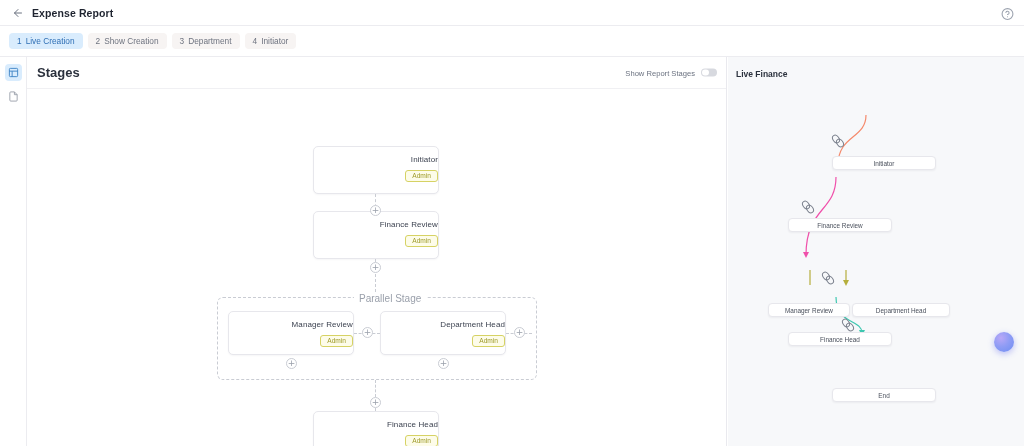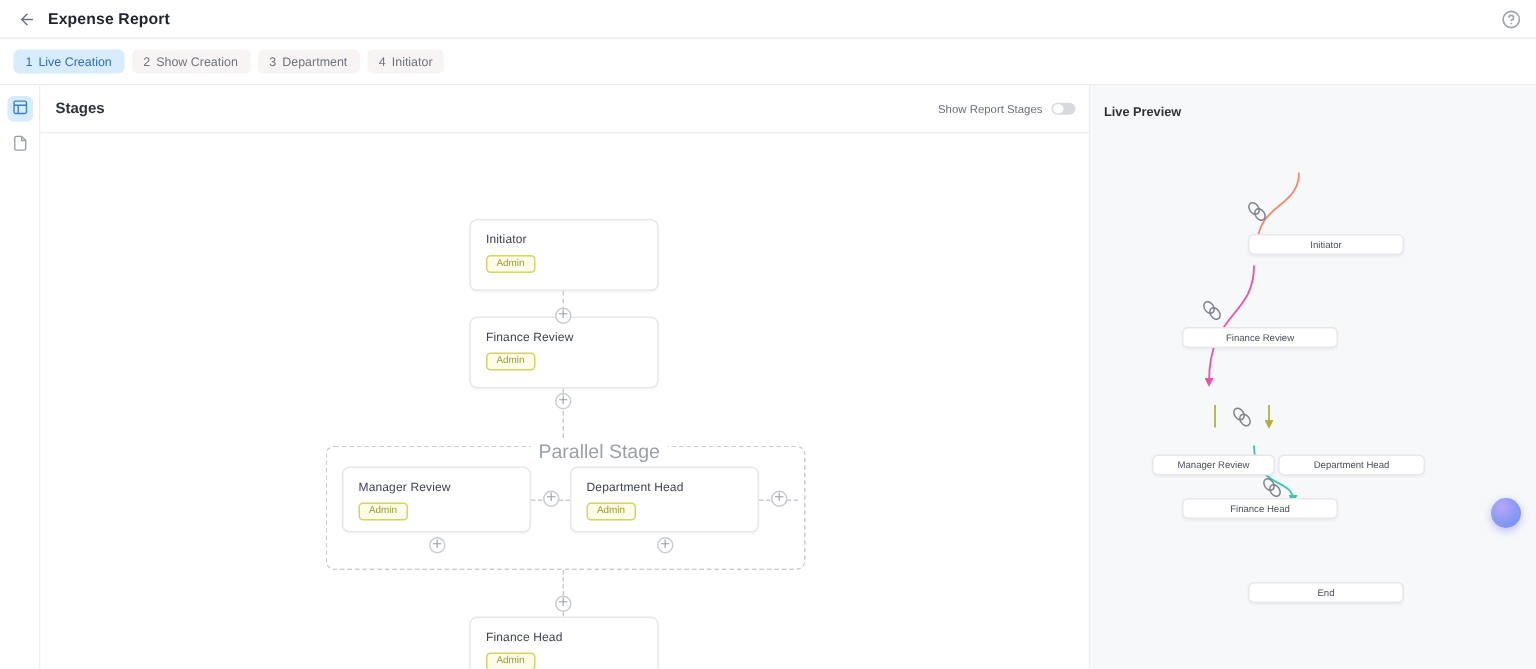--- a/index.html
+++ b/index.html
@@ -2,21 +2,21 @@
 <html><head>
 <meta charset="utf-8">
 <style>
   * { box-sizing: border-box; margin: 0; padding: 0; }
   html, body {
     width: 1024px; height: 446px;
     font-family: "Liberation Sans", sans-serif;
     background: #ffffff;
     overflow: hidden;
   }
-  #app { position: relative; width: 1024px; height: 347px; }
+  #app { position: relative; width: 1024px; height: 347px; text-align: right; }
 
   
   .topbar {
     position: absolute; left: 0; top: 0; width: 1024px; height: 26px;
     background: #ffffff; border-bottom: 1px solid #ececf0;
     display: flex; align-items: center;
   }
   .back-arrow {
     width: 20px; height: 20px; margin-left: 8px;
     display: flex; align-items: center; justify-content: center;
@@ -64,21 +64,21 @@
   .canvas {
     position: absolute; left: 27px; top: 57px;
     width: 700px; height: 389px; background: #ffffff;
     border-right: 1px solid #e9e9ee; overflow: hidden;
   }
   .canvas-header {
     position: absolute; left: 0; top: 0; width: 700px; height: 32px;
     display: flex; align-items: center; border-bottom: 1px solid #f0f0f3;
   }
   .canvas-title {
-    font-size: 10px; font-weight: bold; color: #2b313d; margin-left: 10px;
+    font-size: 13px; font-weight: bold; color: #2b313d; margin-left: 10px;
   }
   .toggle-wrap {
     position: absolute; right: 10px; top: 50%; transform: translateY(-50%);
     display: flex; align-items: center; gap: 6px;
   }
   .toggle-label { font-size: 7.6px; color: #6b7280; }
   .toggle {
     width: 16px; height: 8.5px; border-radius: 5px; background: #d7d9df;
     position: relative; cursor: pointer;
   }
@@ -115,21 +115,21 @@
     position: absolute; width: 11px; height: 11px; border-radius: 50%;
     background: #fff; border: 1px solid #c9ccd3; color: #9aa0ab;
     display: flex; align-items: center; justify-content: center;
     font-size: 9px; line-height: 1; cursor: pointer; z-index: 3;
     font-family: "DejaVu Sans", sans-serif;
   }
   .parallel-box {
     position: absolute; border: 1px dashed #c9ccd3; border-radius: 6px;
   }
   .parallel-label {
-    position: absolute; font-size: 13px; color: #9aa0ab;
+    position: absolute; font-size: 10px; color: #9aa0ab;
     background: #fff; padding: 0 5px;
   }
 
   
   .preview {
     position: absolute; left: 728px; top: 57px;
     width: 296px; height: 389px; background: #f7f8fa;
   }
   .preview-title {
     position: absolute; left: 8px; top: 12px;
@@ -269,21 +269,21 @@
 
       <div class="node" style="left:286px; top:322px; width:126px; height:48px;">
         <div class="node-title">Finance Head</div>
         <div class="badge">Admin</div>
       </div>
 
     </div>
   </div>
 
   <div class="preview">
-    <div class="preview-title">Live Preview</div>
+    <div class="preview-title">Live Finance</div>
 
     <svg class="pv-svg" viewBox="0 0 296 389">
       <defs>
         <marker id="ah-orange" markerWidth="5" markerHeight="5" refX="2.5" refY="2.5" orient="auto">
           <path d="M0,0 L5,2.5 L0,5 z" fill="#f5896b"></path>
         </marker>
         <marker id="ah-pink" markerWidth="5" markerHeight="5" refX="2.5" refY="2.5" orient="auto">
           <path d="M0,0 L5,2.5 L0,5 z" fill="#f04faa"></path>
         </marker>
         <marker id="ah-olive" markerWidth="5" markerHeight="5" refX="2.5" refY="2.5" orient="auto">

